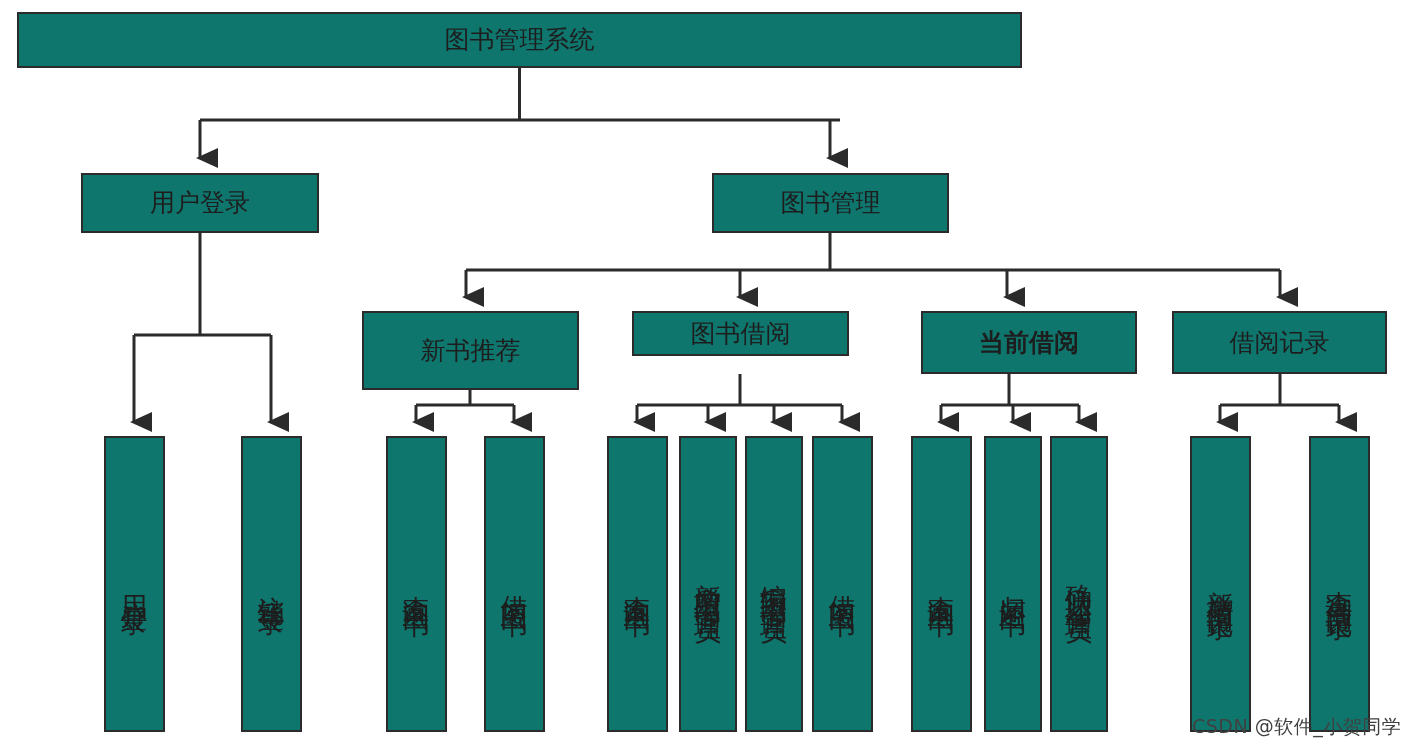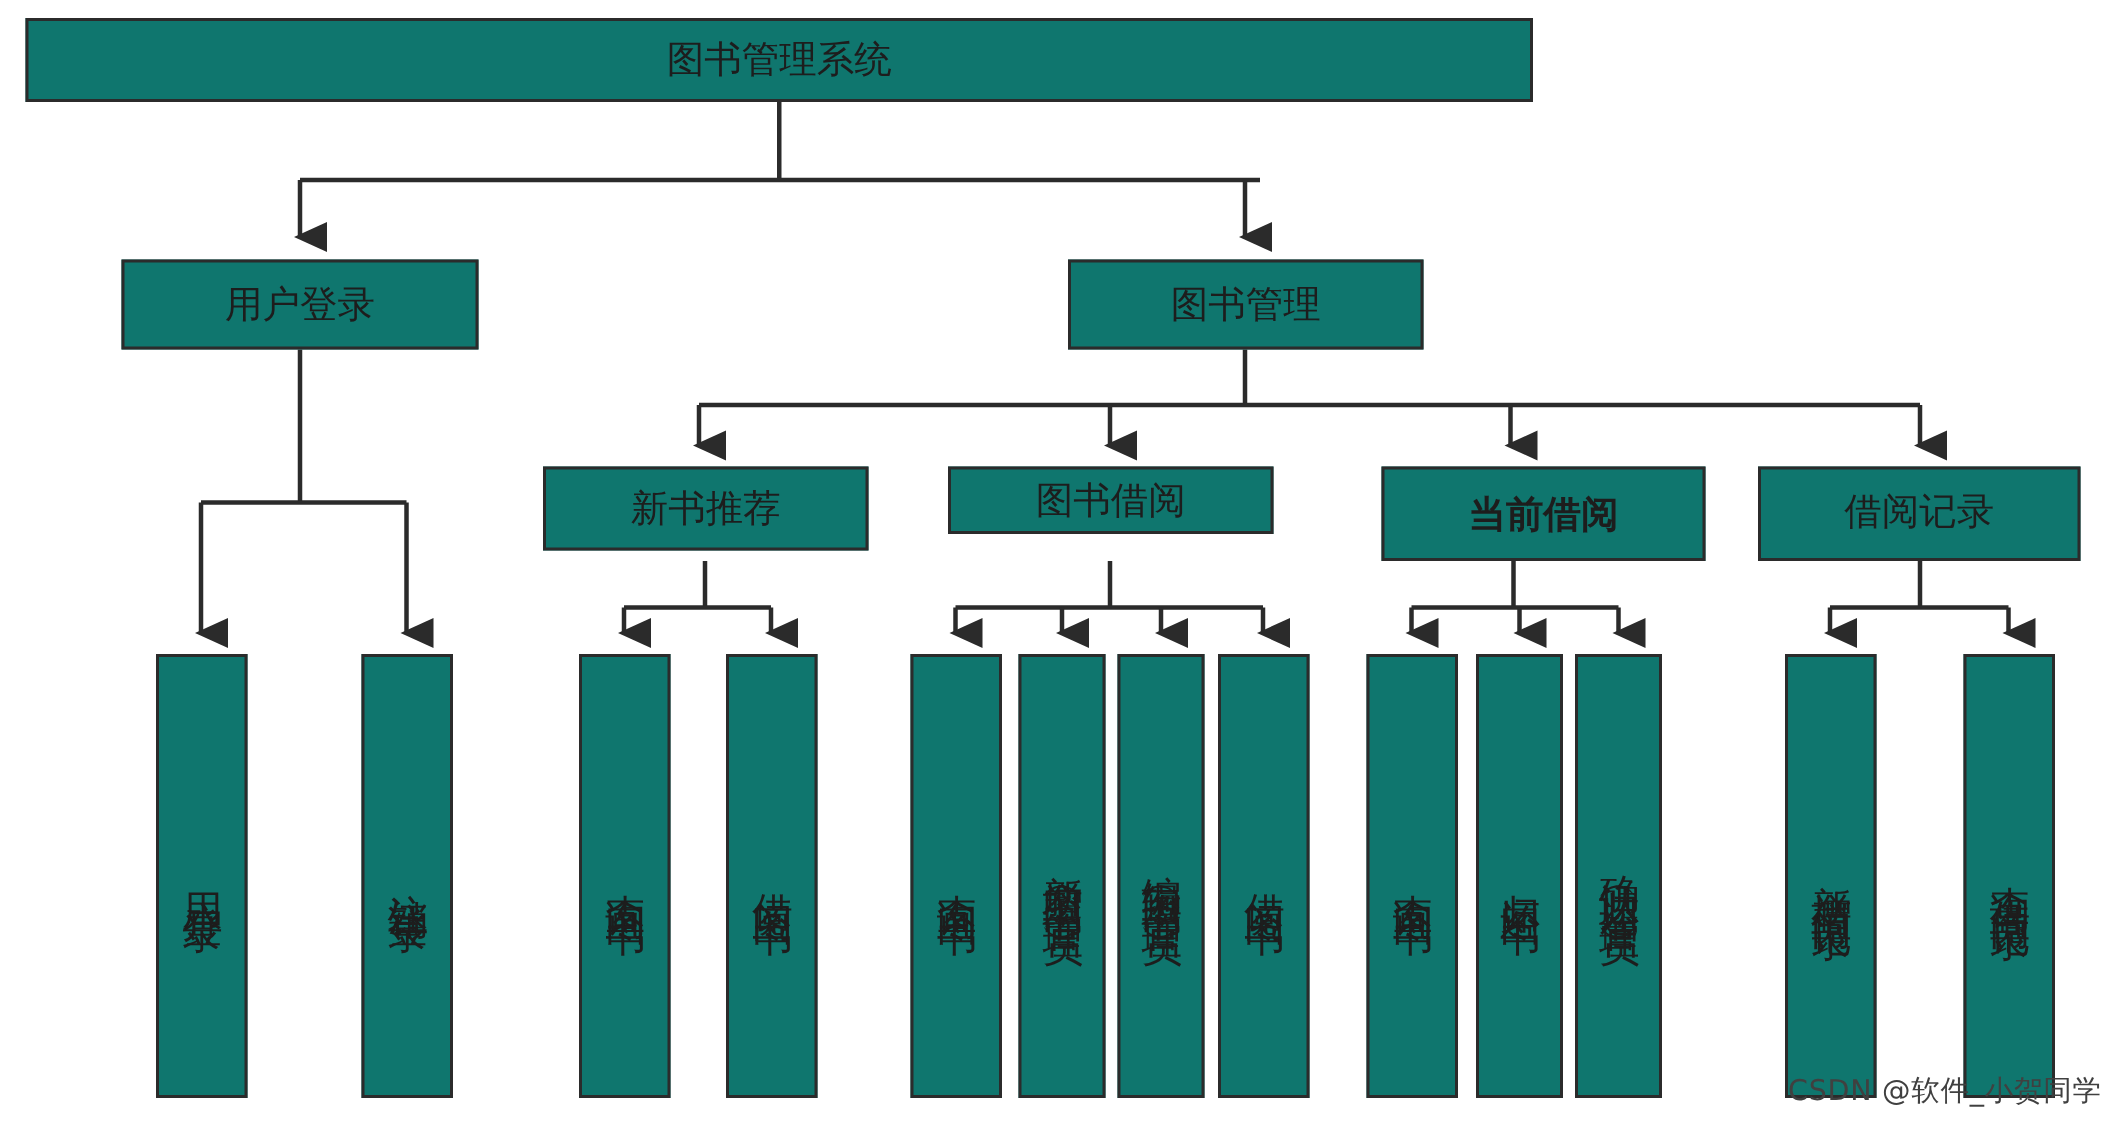--- a/index.html
+++ b/index.html
@@ -121,30 +121,30 @@
     <span class="label">图书管理系统</span>
   </div>
 
   <div class="node horiz" style="left: 81px; top: 173px; width: 238px; height: 60px;">
     <span class="label">用户登录</span>
   </div>
   <div class="node horiz" style="left: 712px; top: 173px; width: 237px; height: 60px;">
     <span class="label">图书管理</span>
   </div>
 
-  <div class="node horiz" style="left: 362px; top: 311px; width: 217px; height: 56px;">
+  <div class="node horiz" style="left: 362px; top: 311px; width: 217px; height: 79px;">
     <span class="label">新书推荐</span>
   </div>
   <div class="node horiz" style="left: 632px; top: 311px; width: 217px; height: 45px;">
     <span class="label">图书借阅</span>
   </div>
   <div class="node horiz" style="left: 921px; top: 311px; width: 216px; height: 63px; font-weight: bold;">
     <span class="label">当前借阅</span>
   </div>
-  <div class="node horiz" style="left: 1172px; top: 311px; width: 215px; height: 63px; font-family: Liberation Mono, monospace;">
+  <div class="node horiz" style="left: 1172px; top: 311px; width: 215px; height: 63px;">
     <span class="label">借阅记录</span>
   </div>
 
   <div class="node vert" style="left: 104px; top: 436px; width: 61px; height: 296px;">
     <span class="label">用户登录</span>
   </div>
   <div class="node vert" style="left: 241px; top: 436px; width: 61px; height: 296px;">
     <span class="label">注销登录</span>
   </div>
   <div class="node vert" style="left: 386px; top: 436px; width: 61px; height: 296px;">

